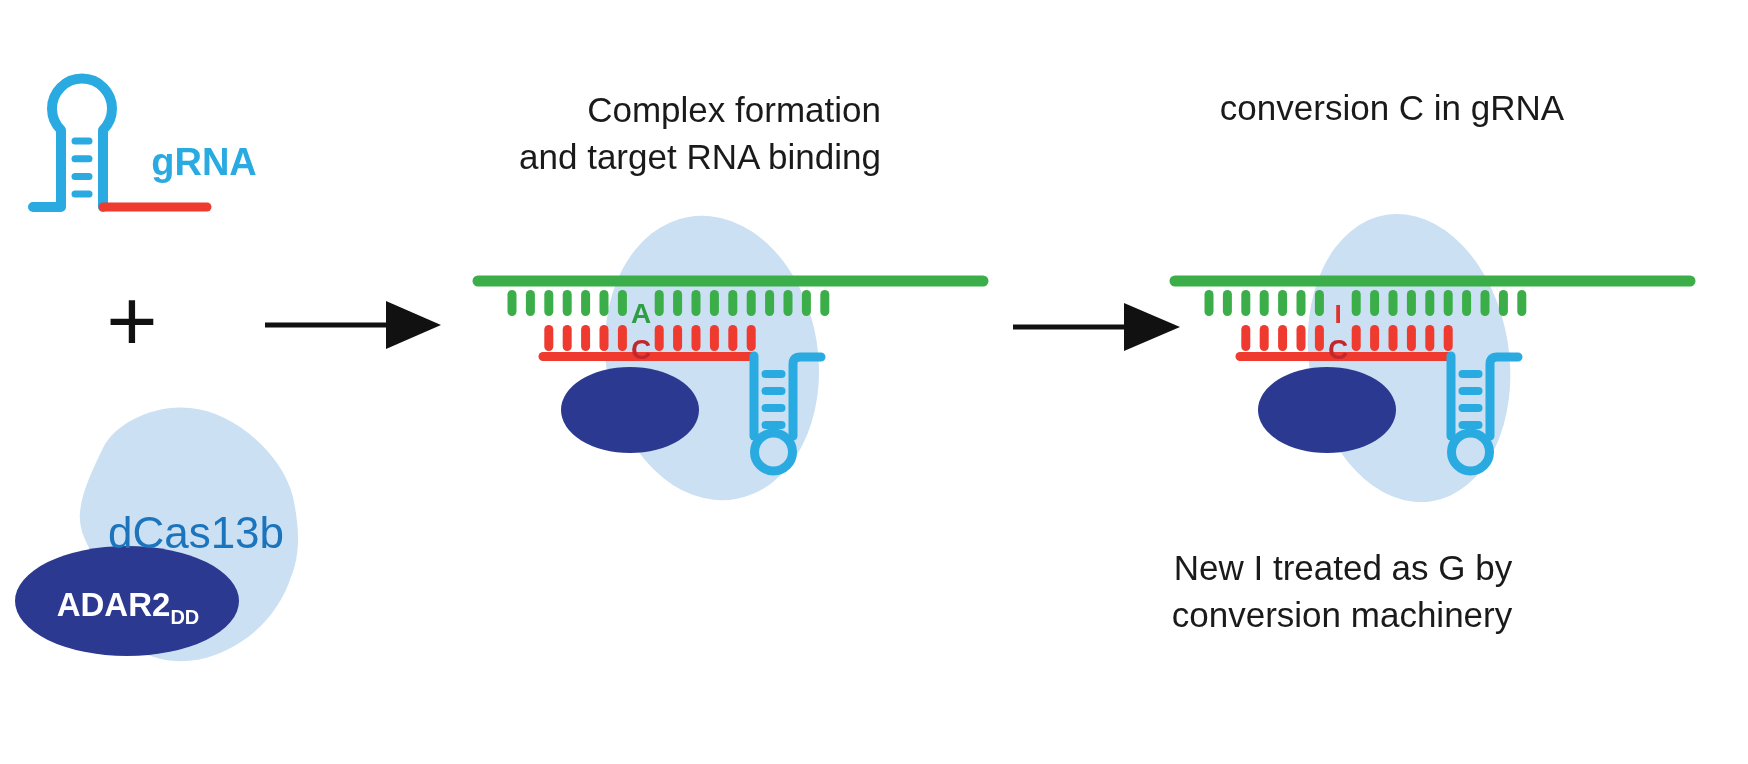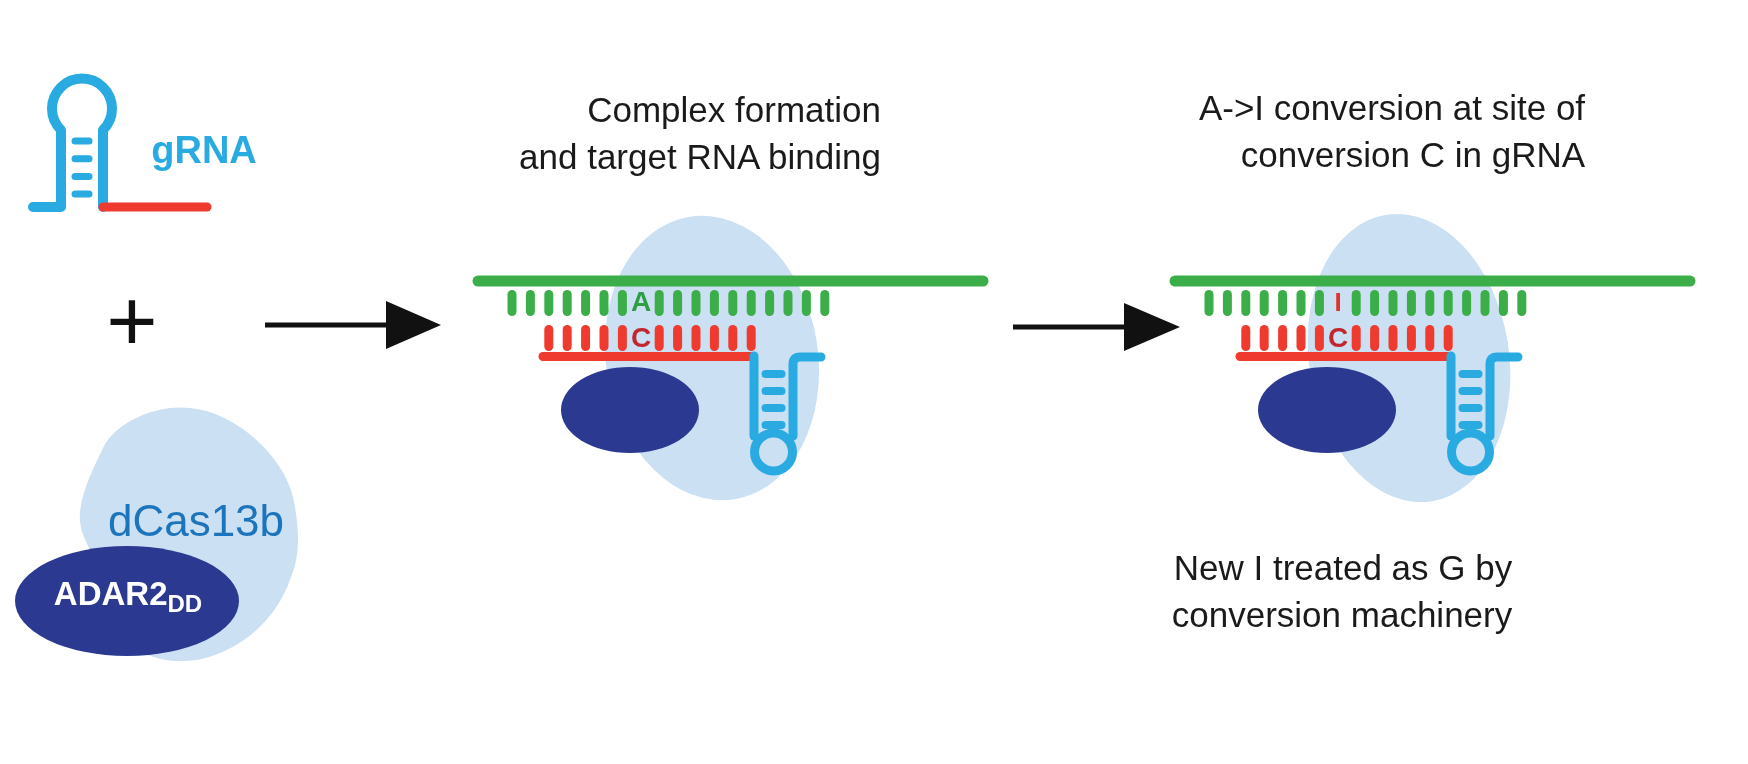--- a/index.html
+++ b/index.html
@@ -1,25 +1,25 @@
 <!DOCTYPE html>
 <html style="--grna-blue: #29ABE2; --target-green: #3BAE49; --guide-red: #EE3A2F; --letter-green: #2E9E44; --letter-red: #C1272D; --letter-i-red: #DE342B; --protein-light: #CBE0F3; --adar-navy: #2B3990; --dcas-text-blue: #1C75BC; --text-black: #1A1A1A; --arrow-black: #111111;"><head>
 <meta charset="utf-8">
 <style>
   html,body{margin:0;padding:0;background:#fff;}
   .canvas{position:relative;width:1748px;height:764px;background:#fff;overflow:hidden;
           font-family:"Liberation Sans",sans-serif;}
   .abs{position:absolute;}
   .caption{font-size:35px;line-height:47px;color:var(--text-black);text-align:right;
            transform:translateX(-50%);white-space:nowrap;}
-  .centered{transform:translate(-50%,-50%);white-space:nowrap;}
+  .centered{transform:translate(-50%,-50%);white-space:nowrap;margin-top:12px;}
   .grna-label{font-size:38px;font-weight:bold;color:var(--grna-blue);}
   .dcas-label{font-size:44px;font-weight:normal;color:var(--dcas-text-blue);}
   .adar-block{text-align:center;color:#fff;font-weight:bold;font-size:33px;line-height:38px;}
-  .adar-block sub{font-size:24px;}
+  .adar-block sub{font-size:20px;}
   .base{font-size:28px;font-weight:bold;}
   .base-a{color:var(--letter-green);}
   .base-c{color:var(--letter-red);}
   .base-i{color:var(--letter-i-red);font-size:26px;}
   svg text{font-family:"Liberation Sans",sans-serif;}
 </style>
 </head>
 <body>
 
 <div class="canvas">
@@ -165,21 +165,20 @@
   <div class="abs adar-block centered" style="left:128px;top:599px">
     <div><span>ADAR2</span><sub>DD</sub></div>
   </div>
 
   <div class="abs caption" style="left:700px;top:86px">
     <div>Complex formation</div>
     <div>and target RNA binding</div>
   </div>
 
   <div class="abs caption" style="left:1392px;top:84px">
-    <div>A-&gt;I conversion at site of</div>
     <div>conversion C in gRNA</div>
   </div>
 
   <div class="abs caption" style="left:1342px;top:544px">
     <div>New I treated as G by</div>
     <div>conversion machinery</div>
   </div>
 
   <div class="abs base base-a centered" style="left:641px;top:302px">A</div>
   <div class="abs base base-c centered" style="left:641px;top:338px">C</div>

